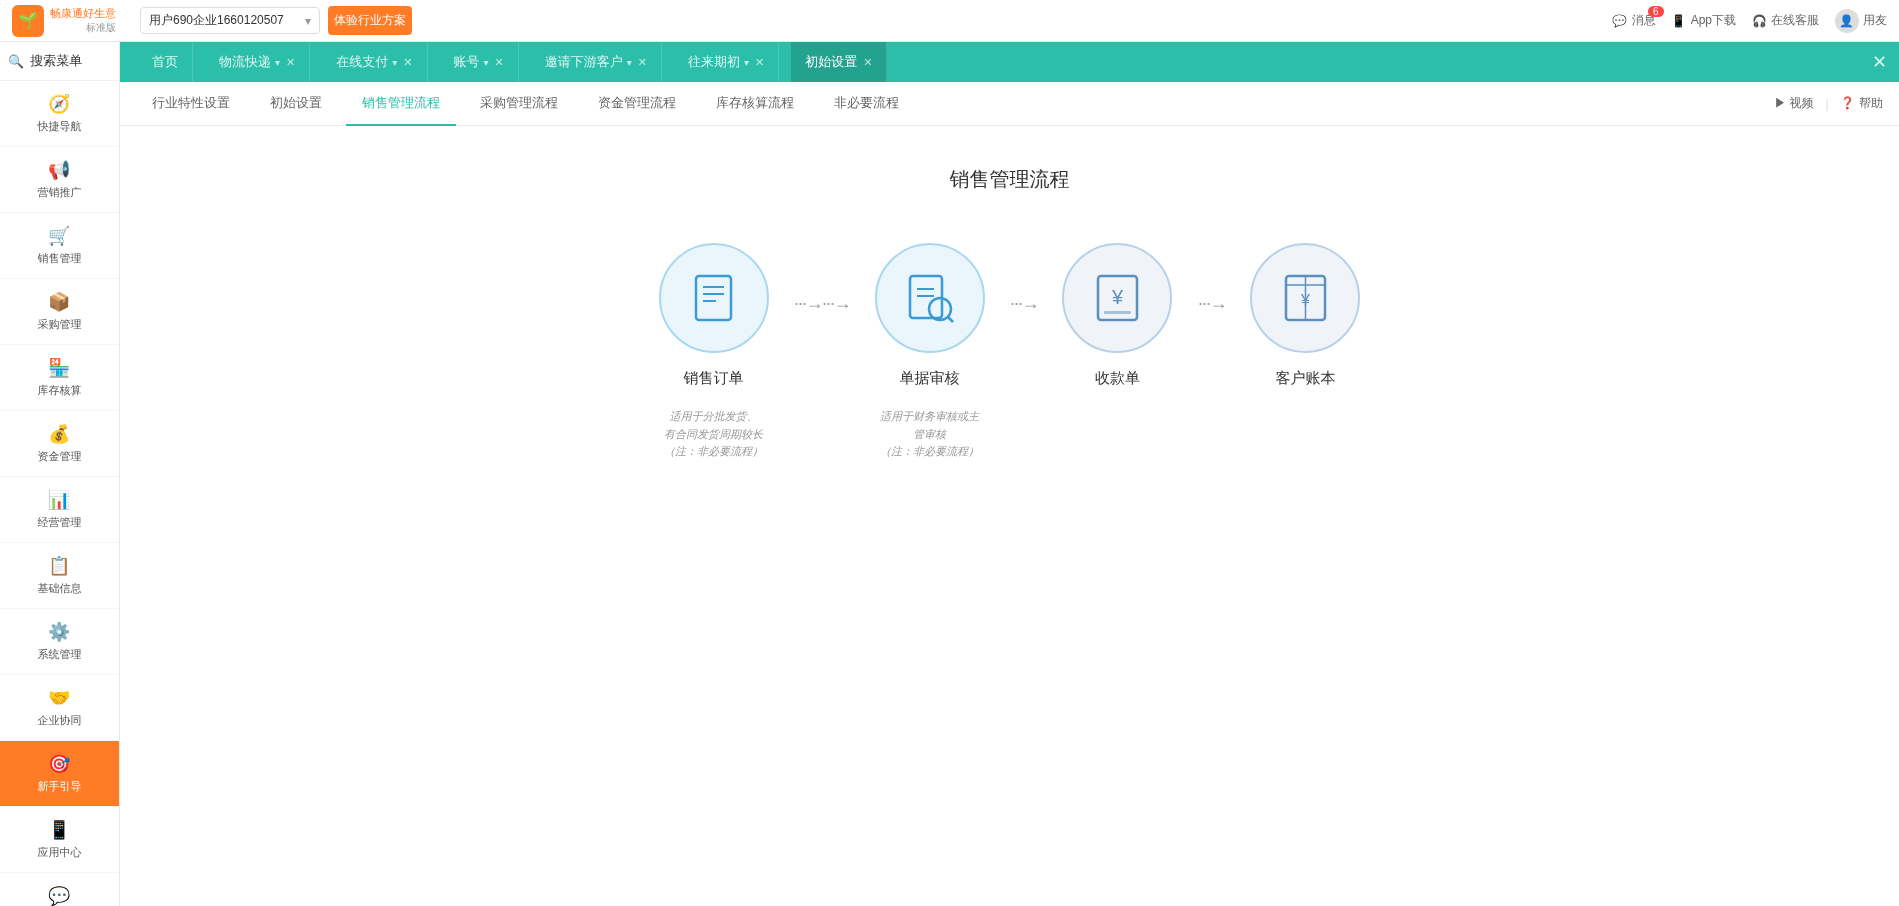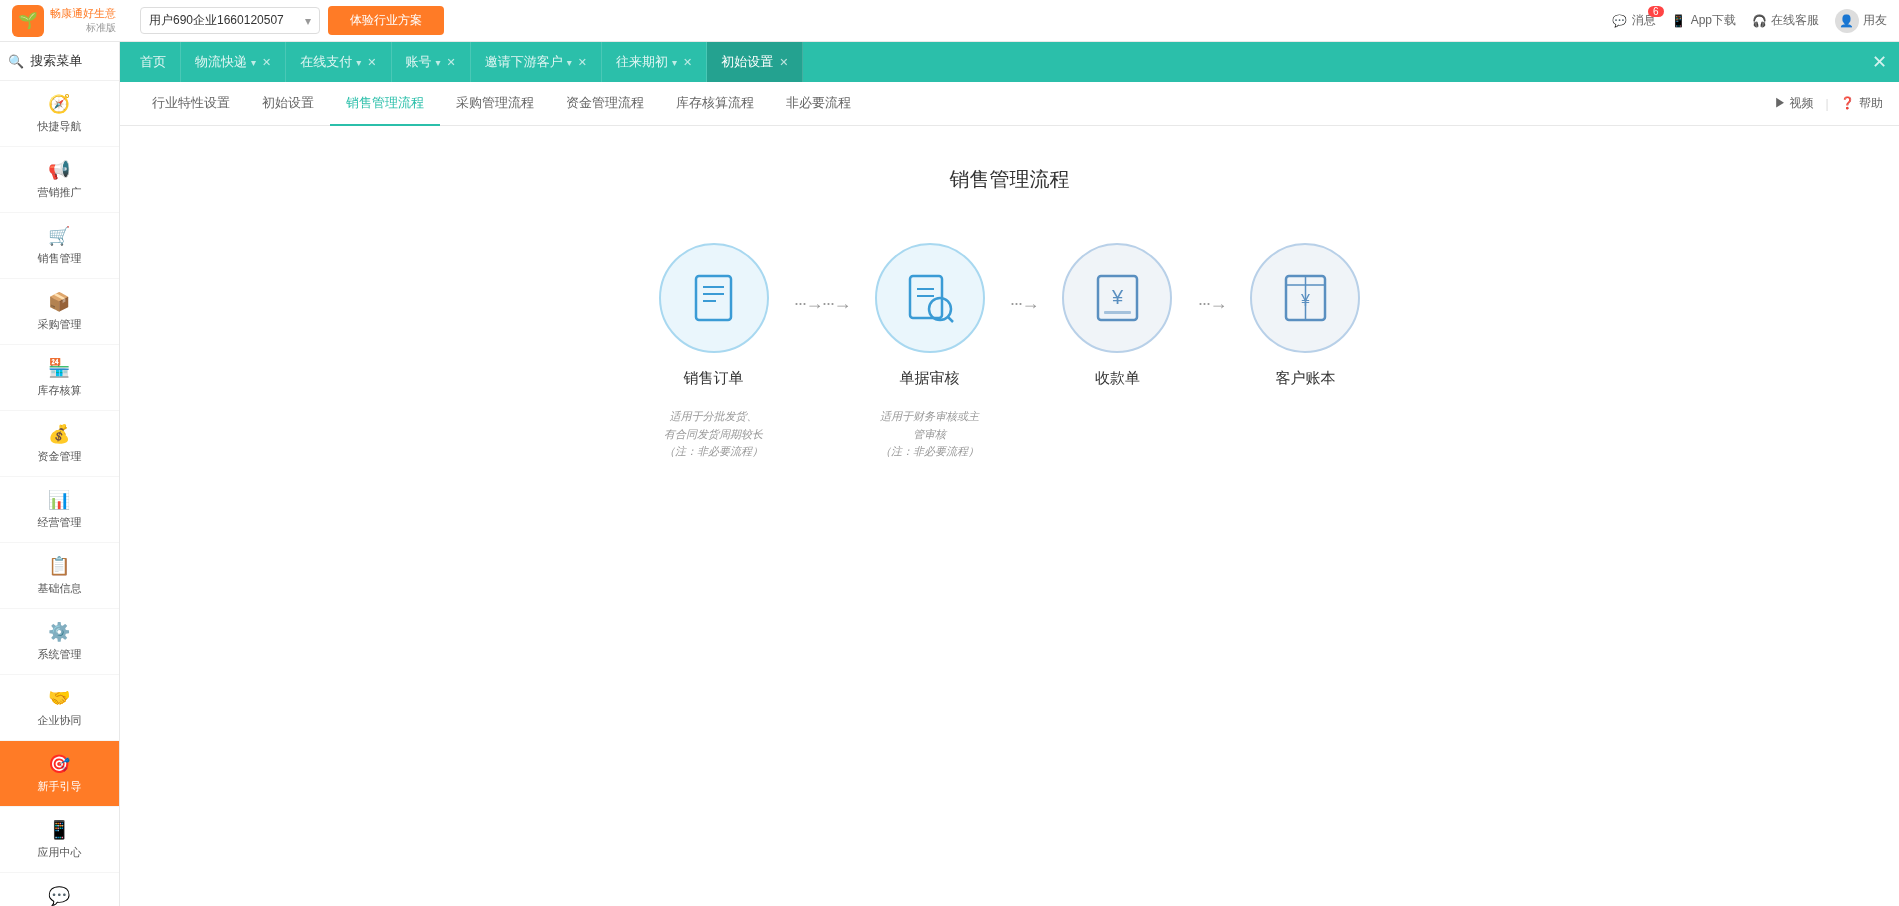--- a/index.html
+++ b/index.html
@@ -17,36 +17,36 @@
     .logo-text { font-size: 11px; color: #ff7b26; line-height: 1.3; }
     .logo-sub { font-size: 10px; color: #999; text-align: right; }
     .user-selector {
       display: flex; align-items: center; border: 1px solid #ddd; border-radius: 4px;
       padding: 4px 8px; cursor: pointer; gap: 12px; font-size: 12px; color: #333;
       background: #fff; min-width: 180px;
     }
     .user-selector .arrow { color: #999; margin-left: auto; }
     .btn-experience {
       background: #ff7b26; color: white; border: none; border-radius: 4px;
-      padding: 6px 22px; cursor: pointer; font-size: 12px; text-align: right;
+      padding: 6px 6px; cursor: pointer; font-size: 12px; text-align: right;
     }
     .top-bar-right { display: flex; align-items: center; gap: 16px; font-size: 12px; color: #666; }
     .top-bar-right-item { display: flex; align-items: center; gap: 4px; cursor: pointer; position: relative; }
     .badge { position: absolute; top: -6px; right: -8px; background: #ff4444; color: white; border-radius: 10px; font-size: 10px; padding: 0 4px; min-width: 16px; text-align: center; }
     .avatar-circle { width: 24px; height: 24px; border-radius: 50%; background: #ddd; display: flex; align-items: center; justify-content: center; }
 
     
     .nav-tabs {
       background: #2bbfaa; display: flex; align-items: center; height: 40px;
       padding: 0 12px; flex-shrink: 0; gap: 0;
     }
     .nav-tab {
       display: flex; align-items: center; gap: 4px; padding: 0 14px; height: 40px;
       color: rgba(255,255,255,0.85); cursor: pointer; font-size: 13px;
-      border-right: 1px solid rgba(255,255,255,0.15); white-space: nowrap;
+      border-right: 1px solid rgba(255,255,255,0.15); white-space: nowrap; margin-left: 12px;
     }
     .nav-tab:first-child { padding-left: 8px; }
     .nav-tab.active { background: rgba(0,0,0,0.15); color: white; }
     .nav-tab .close-x { font-size: 11px; color: rgba(255,255,255,0.7); margin-left: 2px; }
     .nav-tab .down-arrow { font-size: 10px; color: rgba(255,255,255,0.7); }
     .nav-close-all { margin-left: auto; color: rgba(255,255,255,0.8); cursor: pointer; font-size: 18px; }
 
     
     .main-layout { display: flex; flex: 1; overflow: hidden; }
 
@@ -58,21 +58,21 @@
       padding: 12px 4px; cursor: pointer; color: #555; font-size: 11px; gap: 4px;
       border-bottom: 1px solid #f5f5f5; transition: all 0.2s;
     }
     .sidebar-item.active { background: #ff7b26; color: white; }
     .sidebar-item .si-icon { font-size: 18px; }
 
     
     .content-area { flex: 1; display: flex; flex-direction: column; overflow: hidden; background: #fff; }
 
     
-    .sub-tabs { display: flex; align-items: center; padding: 0 16px; border-bottom: 1px solid #e8e8e8; height: 44px; gap: 0; flex-shrink: 0; }
+    .sub-tabs { display: flex; align-items: center; padding: 0 16px; border-bottom: 1px solid #e8e8e8; height: 44px; gap: 8px; flex-shrink: 0; }
     .sub-tab {
       padding: 0 16px; height: 44px; display: flex; align-items: center;
       cursor: pointer; color: #666; font-size: 13px; border-bottom: 2px solid transparent;
       white-space: nowrap;
     }
     .sub-tab.active { color: #2bbfaa; border-bottom: 2px solid #2bbfaa; font-weight: 500; }
     .sub-tab-actions { margin-left: auto; display: flex; align-items: center; gap: 12px; font-size: 12px; color: #666; }
     .sub-tab-actions span { cursor: pointer; display: flex; align-items: center; gap: 3px; text-align: center; }
 
     

